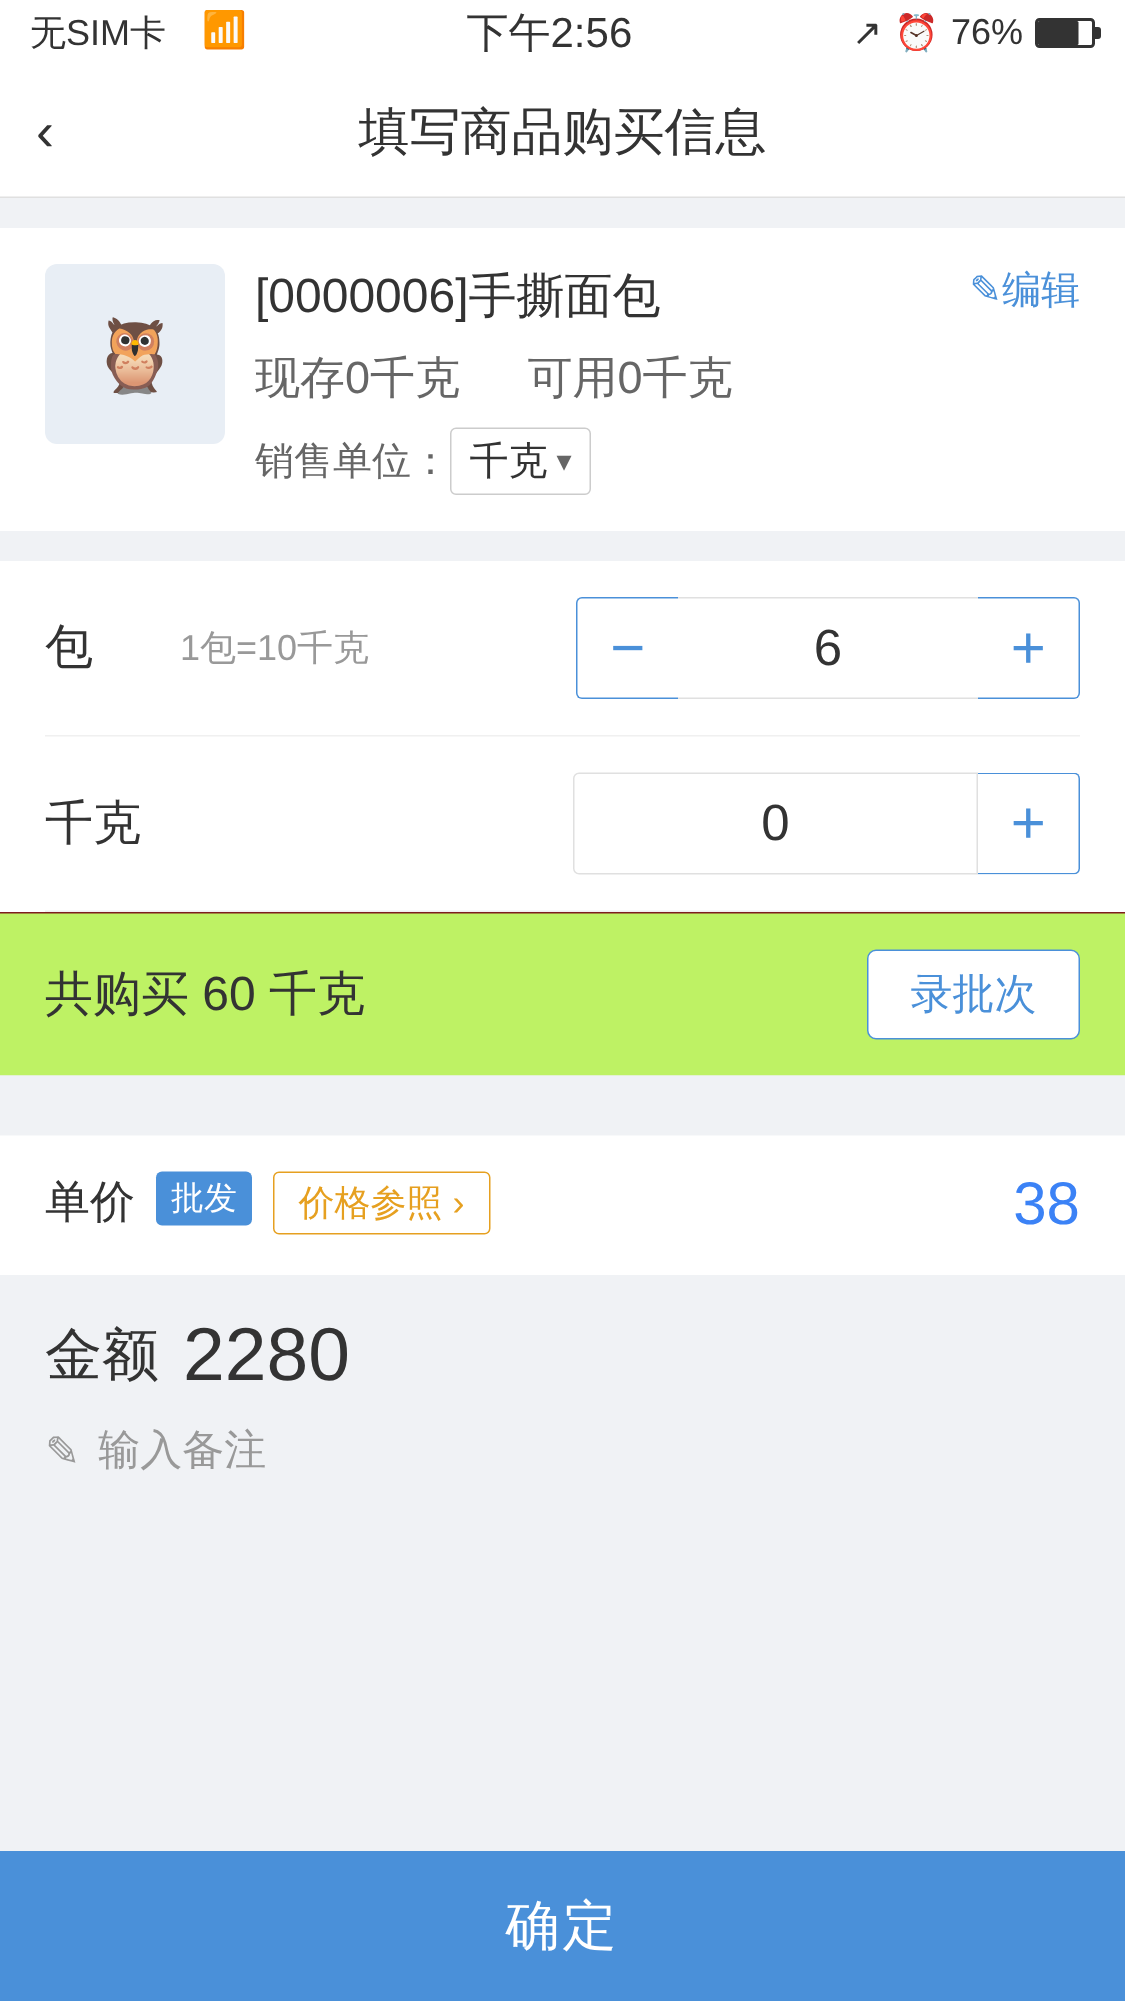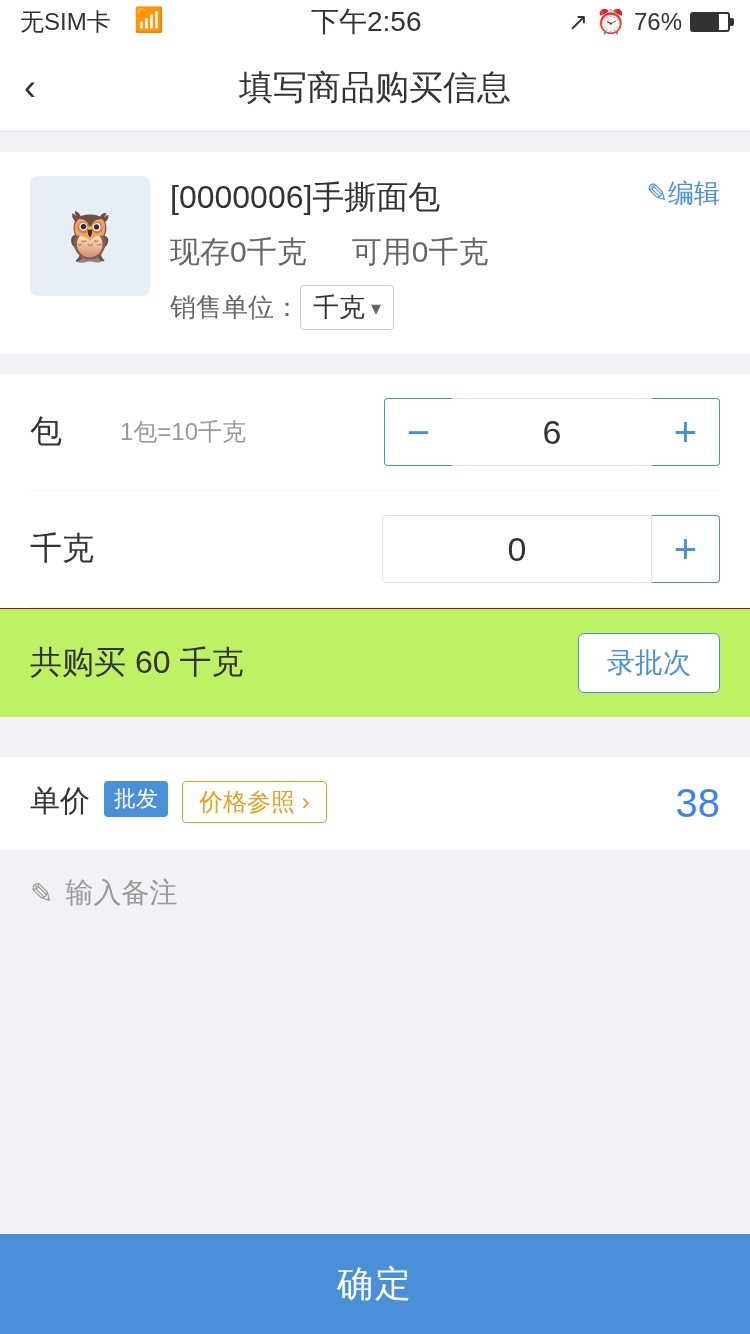--- a/index.html
+++ b/index.html
@@ -448,20 +448,24 @@
 <div class="price-section">
   <div class="price-row">
     <span class="price-label">单价</span>
     <span class="price-tag">批发</span>
     <button class="price-ref-btn">价格参照 ›</button>
     <span class="price-value">38</span>
   </div>
 </div>
 
 <div class="amount-section">
+  <div class="amount-row">
+    <span class="amount-label">金额</span>
+    <span class="amount-value">2280</span>
+  </div>
   <div class="remark-row">
     <span class="pencil-icon">✎</span>
     <span>输入备注</span>
   </div>
 </div>
 
 <div class="spacer"></div>
 
 <div class="bottom-btn">确定</div>
 

